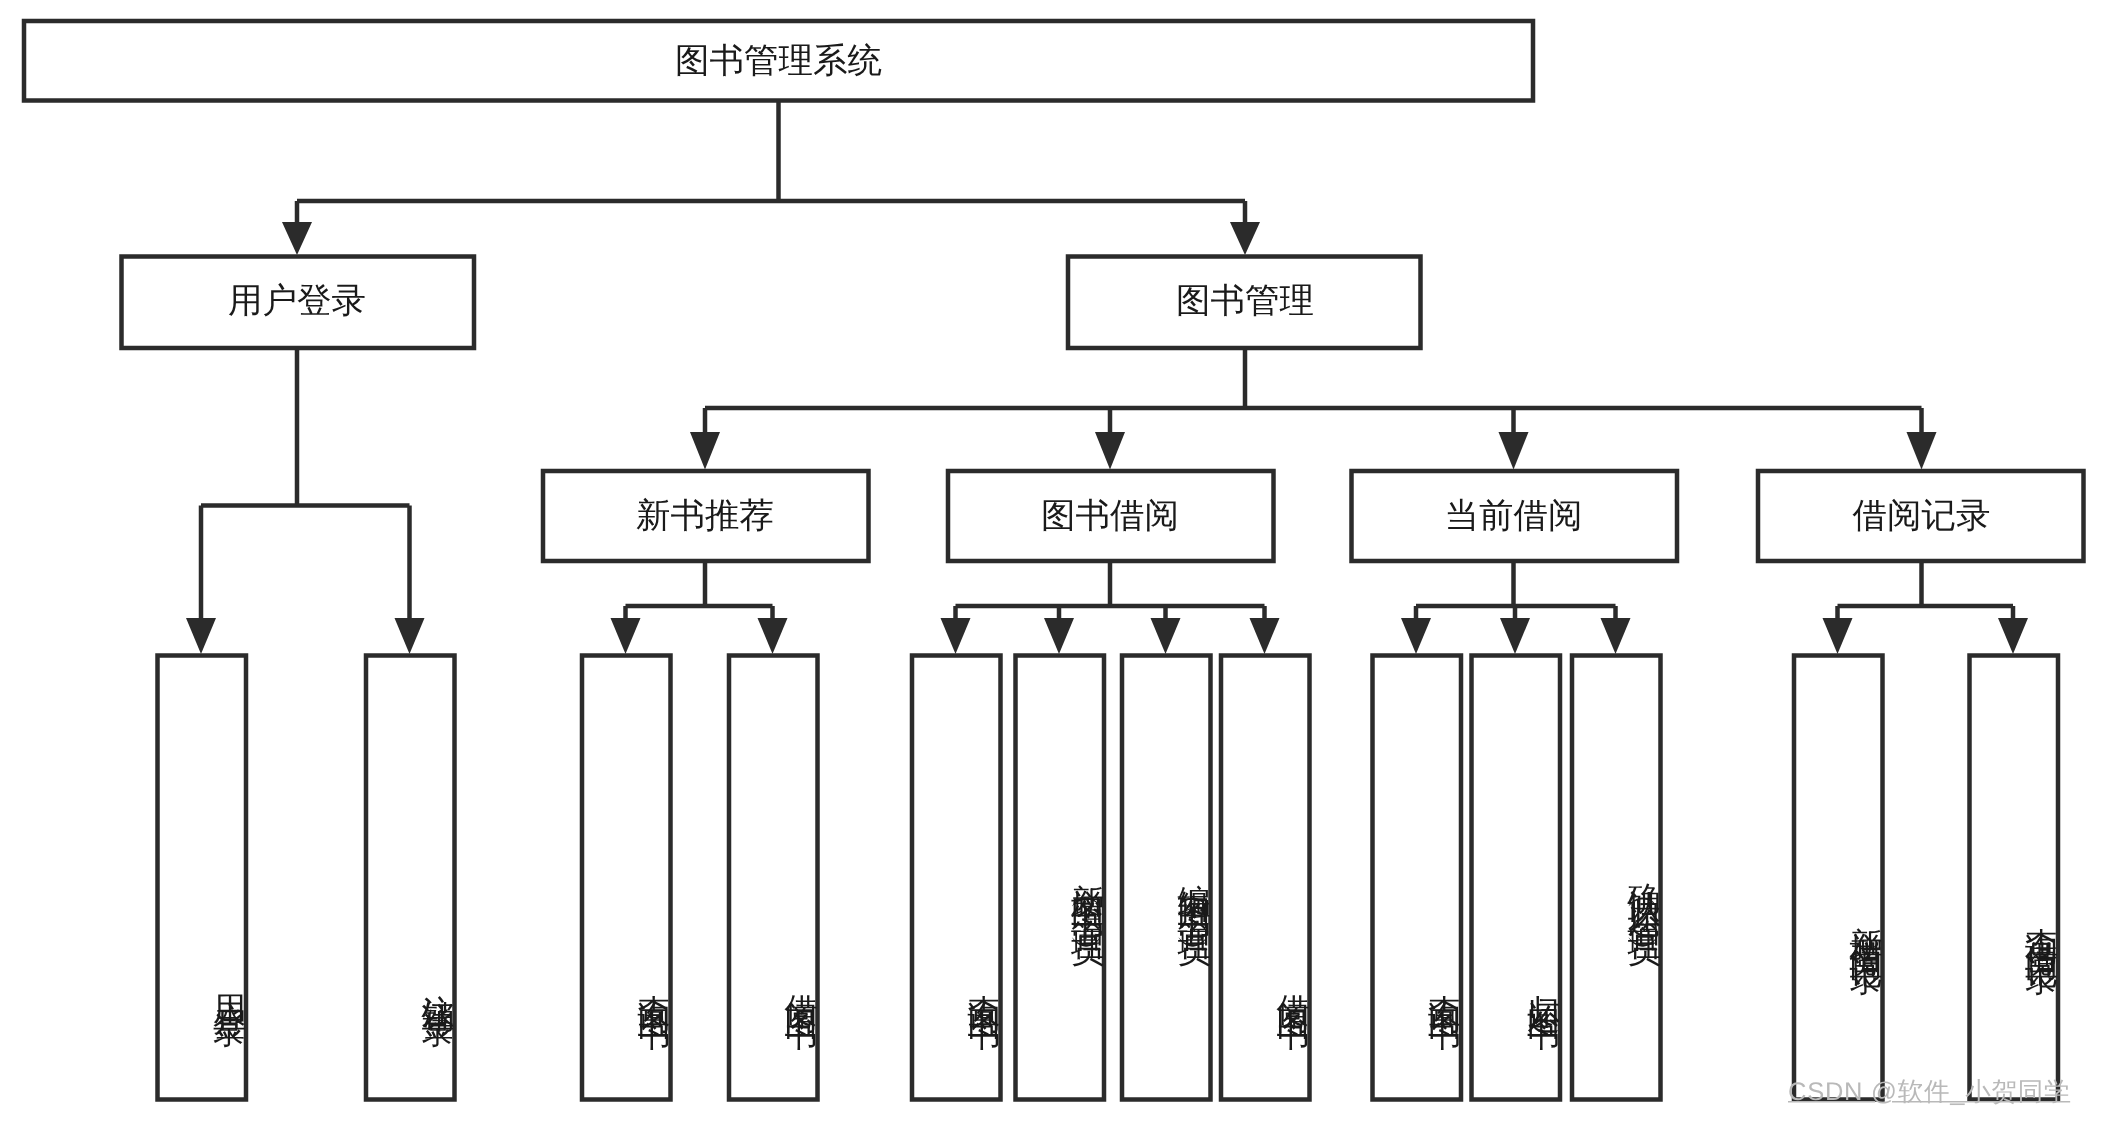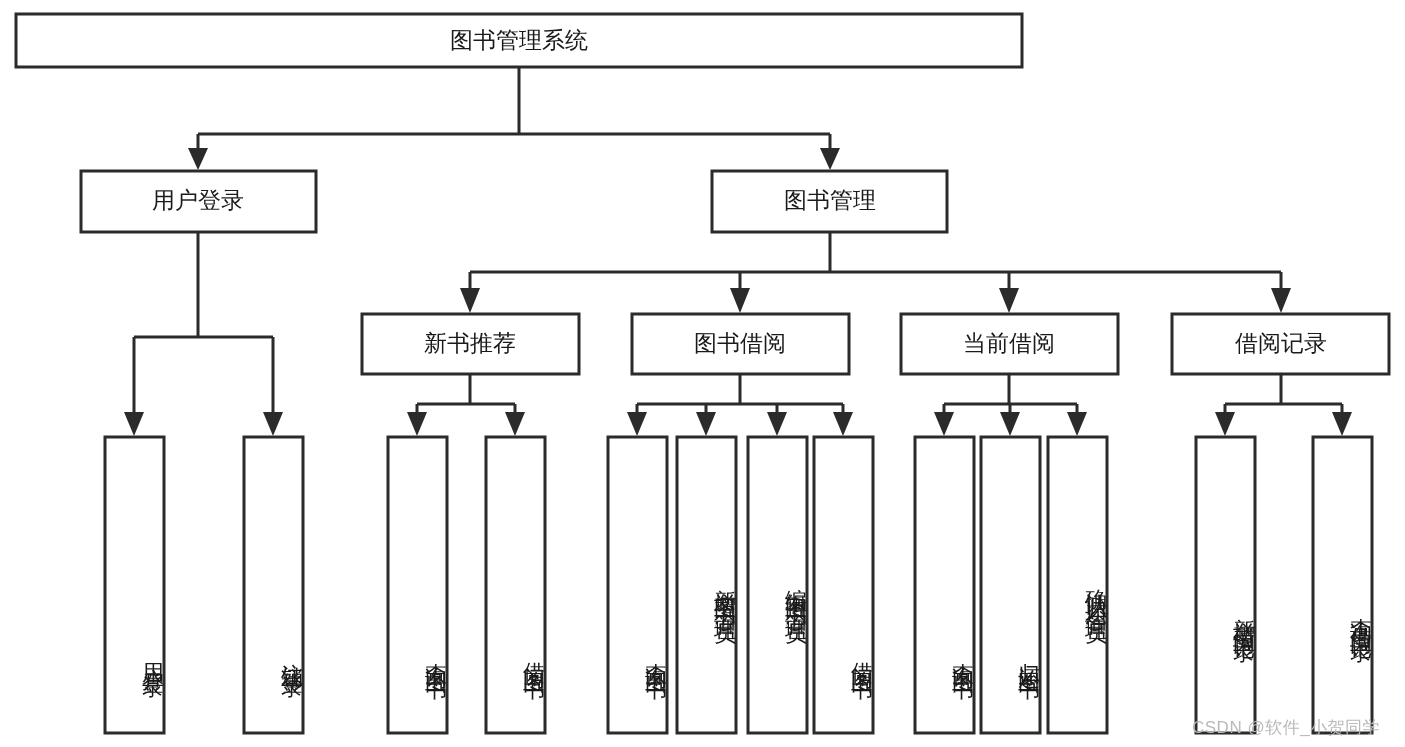--- a/index.html
+++ b/index.html
@@ -68,20 +68,21 @@
     white-space: nowrap;
     pointer-events: none;
   }
   .watermark {
     position: absolute;
     font-family: "Liberation Sans", "DejaVu Sans", sans-serif;
     font-size: 17px;
     color: #b9b9b9;
     white-space: nowrap;
     letter-spacing: 0.5px;
+    text-decoration: underline;
   }
 </style>
 </head>
 <body>
 
 <div id="diagram-root">
 
   <svg id="tree-svg" viewBox="0 0 1405 747">
 
     <g>

